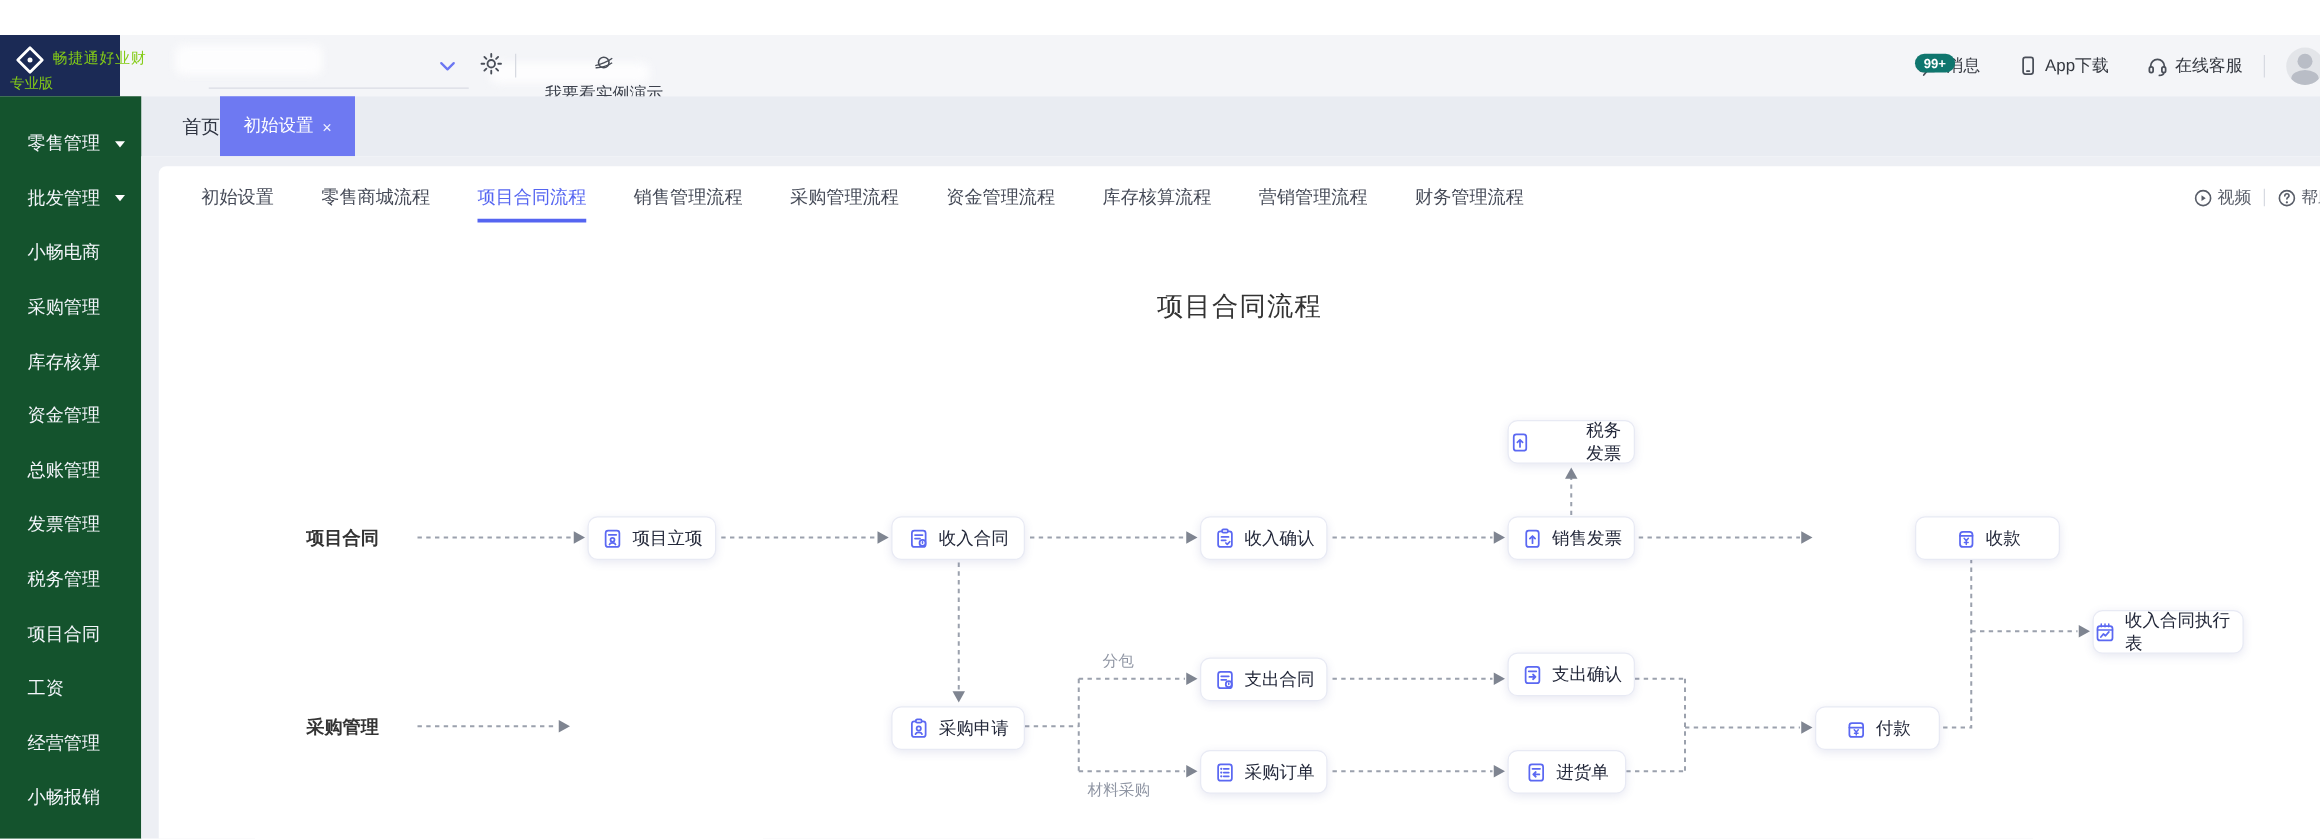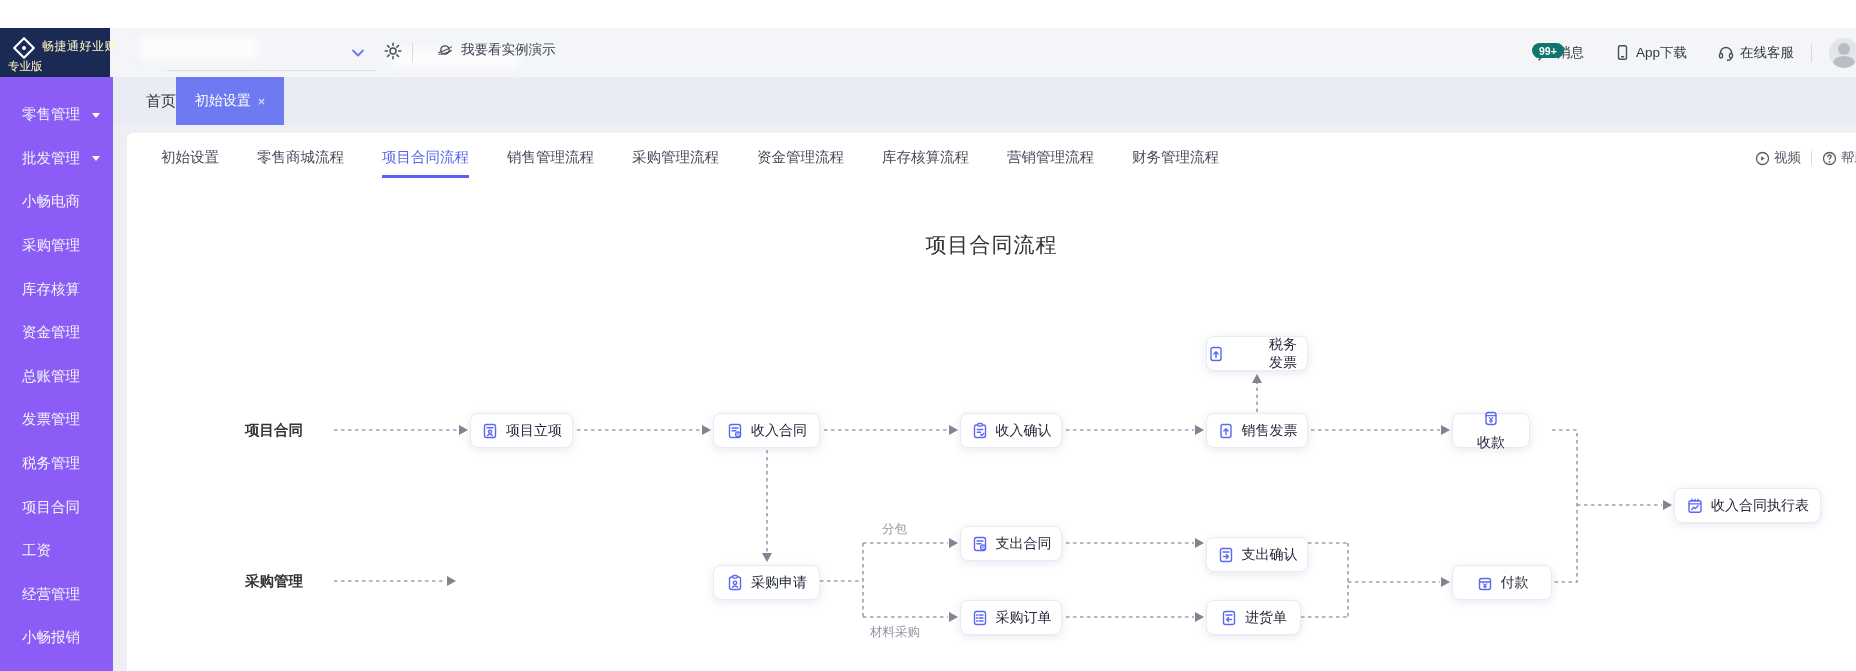--- a/index.html
+++ b/index.html
@@ -9,34 +9,34 @@
     font-family:"Liberation Sans","DejaVu Sans",sans-serif;
     -webkit-font-smoothing:antialiased;
   }
   svg { display:block; }
 
   
   .topstrip { position:absolute; left:0; top:0; width:1856px; height:28px; background:#fff; }
 
   
   .header { position:absolute; left:0; top:28px; right:0; height:49px; background:#f4f5f8; }
-  .logo-block { position:absolute; left:0; top:0; width:110px; height:49px; background:#1b2a55; color:#fef9c3; }
+  .logo-block { position:absolute; left:0; top:0; width:96px; height:49px; background:#1b2a55; color:#84cc16; }
   .logo-mark { position:absolute; left:11px; top:7px; }
   .logo-title { position:absolute; left:42px; top:10px; font-size:12px; letter-spacing:.5px; white-space:nowrap; }
   .logo-sub { position:absolute; left:8px; top:31px; font-size:11.5px; }
 
   .acct-underline { position:absolute; left:167px; top:42px; width:208px; height:1px; background:#d9dce3; }
   .blur-blob { position:absolute; background:#fdfdfe; filter:blur(4px); border-radius:6px; }
   .blob-a { left:140px; top:8px; width:118px; height:24px; }
   .blob-b { left:392px; top:22px; width:128px; height:17px; }
   .chevron { position:absolute; left:350px; top:17px; cursor:pointer; }
   .gear { position:absolute; left:383px; top:13px; cursor:pointer; }
   .hdr-div { position:absolute; left:412px; top:15px; width:1px; height:19px; background:#d7dae1; }
   .demo { position:absolute; left:436px; top:13px; display:flex; align-items:center; gap:7px;
-          font-size:13.5px; color:#3c414c; cursor:pointer; }
+          font-size:13.5px; color:#3c414c; cursor:pointer;flex-direction:column; }
 
   .hdr-right { position:absolute; left:1533px; top:0; height:49px; display:flex; align-items:center;
                gap:7px; font-size:13.5px; color:#33373f; white-space:nowrap; }
   .hdr-item { display:flex; align-items:center; gap:5px; cursor:pointer; }
   .badge { position:absolute; left:1532px; top:3px; background:#0f766e; color:#fff; font-size:10.5px;
            font-weight:bold; border-radius:9px; padding:1.5px 7px; line-height:12px;margin-top:12px; }
   .sp18 { width:16px; }
   .hdr-div2 { width:1px; height:18px; background:#d7dae1; margin:0 10px; }
   .avatar { width:30px; height:30px; border-radius:50%; background:#e3e5e9; position:relative; overflow:hidden; flex:none; }
   .avatar::after { content:""; position:absolute; left:9px; top:5px; width:12px; height:12px; border-radius:50%; background:#b9bdc6; }
@@ -44,21 +44,21 @@
 
   
   .tabstrip { position:absolute; left:113px; top:77px; right:0; height:48px; background:#e9ecf2; }
   .home-tab { position:absolute; left:0; top:0; width:63px; height:48px; display:flex; align-items:center;
               justify-content:flex-end; font-size:15px; color:#2e3340; cursor:pointer; }
   .active-wtab { position:absolute; left:63px; top:0; width:108px; height:48px; background:#6e79f2; color:#fff;
                  display:flex; align-items:center; justify-content:center; gap:7px; font-size:14px; cursor:pointer; }
   .active-wtab .x { font-size:13px; opacity:.9; cursor:pointer; }
 
   
-  .sidebar { position:absolute; left:0; top:77px; width:113px; bottom:0; background:#8b5cf6; padding-top:16px; }
+  .sidebar { position:absolute; left:0; top:77px; width:113px; bottom:0; background:#14532d; padding-top:16px; }
   .snav-item { height:43.6px; display:flex; align-items:center; padding-left:22px; color:#f4f6fb;
                font-size:14.5px; position:relative; cursor:pointer; }
   .caret { position:absolute; right:13px; top:50%; margin-top:-2px; width:0; height:0;
            border-left:4.5px solid transparent; border-right:4.5px solid transparent; border-top:5px solid #fff; }
 
   
   .content { position:absolute; left:113px; top:125px; right:0; bottom:0; background:#edeff4; }
   .card { position:absolute; left:14px; top:8px; right:0; bottom:0; background:#fff;
           border-radius:6px 0 0 0; overflow:hidden; }
   .ptabs { display:flex; gap:38px; padding:15px 0 0 34px; font-size:14.5px; color:#454a57; }
@@ -347,32 +347,32 @@
   <div class="node" style="left:1206px; top:413px; width:102px;">
     <span>
         <svg width="18" height="18" viewBox="0 0 18 18" fill="none" stroke="#5b68f2" stroke-width="1.4" stroke-linecap="round" stroke-linejoin="round">
           <rect x="4" y="2.5" width="10" height="13" rx="2"></rect>
           <path d="M9 12.5V6.8M6.9 8.9 9 6.8l2.1 2.1"></path>
         </svg>
       </span>
     <span>销售发票</span>
   </div>
 
-  <div class="node" style="left:1452px; top:413px; width:78px;flex-direction:column;">
+  <div class="node" style="left:1532px; top:413px; width:116px;">
     <span>
         <svg width="18" height="18" viewBox="0 0 18 18" fill="none" stroke="#5b68f2" stroke-width="1.4" stroke-linecap="round" stroke-linejoin="round">
           <rect x="4" y="3.5" width="10" height="12" rx="2.4"></rect>
           <path d="M4 6.6h10"></path>
           <path d="M7.3 8.6 9 10.6l1.7-2M9 10.6v3M7.5 11.9h3" stroke-width="1.2"></path>
         </svg>
       </span>
     <span>收款</span>
   </div>
 
-  <div class="node" style="left:1674px; top:488px; width:147px;justify-content:center;">
+  <div class="node" style="left:1674px; top:488px; width:121px;justify-content:center;">
     <span>
         <svg width="18" height="18" viewBox="0 0 18 18" fill="none" stroke="#5b68f2" stroke-width="1.4" stroke-linecap="round" stroke-linejoin="round">
           <rect x="3" y="3.8" width="12" height="11.5" rx="2"></rect>
           <path d="M3 6.9h12M6 2.2v2.2M9 2.2v2.2M12 2.2v2.2" stroke-width="1.2"></path>
           <path d="M5.7 12.6l2-2.4 1.7 1.4 2.7-3.1"></path>
         </svg>
       </span>
     <span>收入合同执行表</span>
   </div>
 
@@ -393,21 +393,21 @@
         <svg width="18" height="18" viewBox="0 0 18 18" fill="none" stroke="#5b68f2" stroke-width="1.4" stroke-linecap="round" stroke-linejoin="round">
           <rect x="3.5" y="2.5" width="11" height="13" rx="2"></rect>
           <path d="M6 6h6M6 8.8h4"></path>
           <circle cx="12" cy="12.3" r="2.4" fill="#fff"></circle>
           <path d="M12 11.4v1.2" stroke-width="1.2"></path>
         </svg>
       </span>
     <span>支出合同</span>
   </div>
 
-  <div class="node" style="left:1206px; top:537px; width:102px;">
+  <div class="node" style="left:1206px; top:522px; width:102px;">
     <span>
         <svg width="18" height="18" viewBox="0 0 18 18" fill="none" stroke="#5b68f2" stroke-width="1.4" stroke-linecap="round" stroke-linejoin="round">
           <rect x="3.5" y="2.5" width="11" height="13" rx="2"></rect>
           <path d="M6 6h6"></path>
           <path d="M6.5 10.5h4.6M9.4 8.6l2 1.9-2 1.9"></path>
         </svg>
       </span>
     <span>支出确认</span>
   </div>
 

